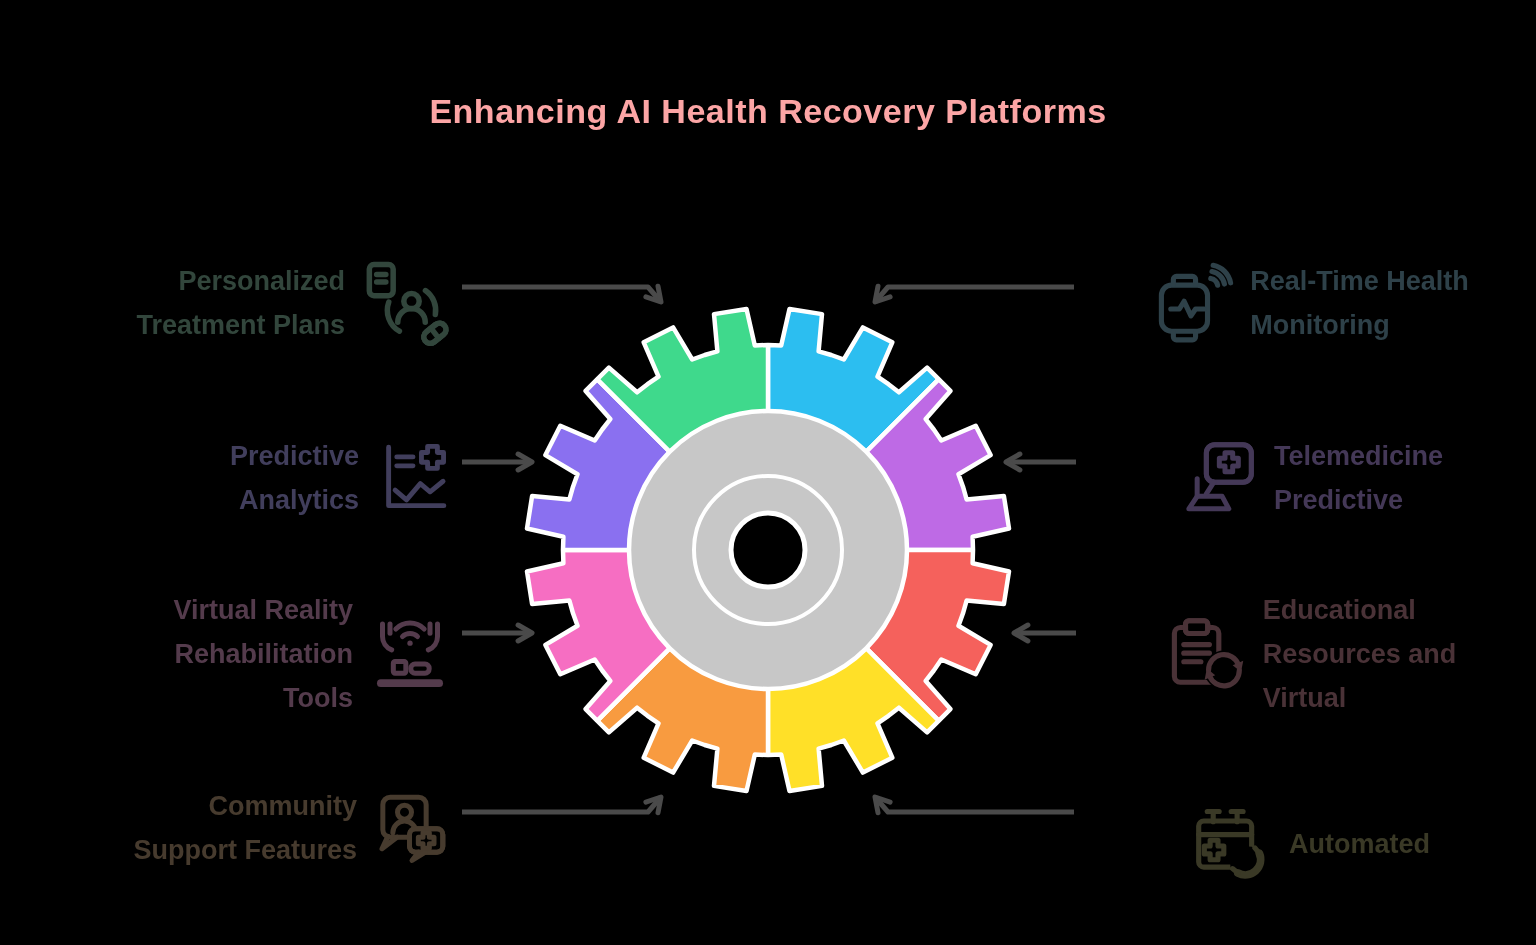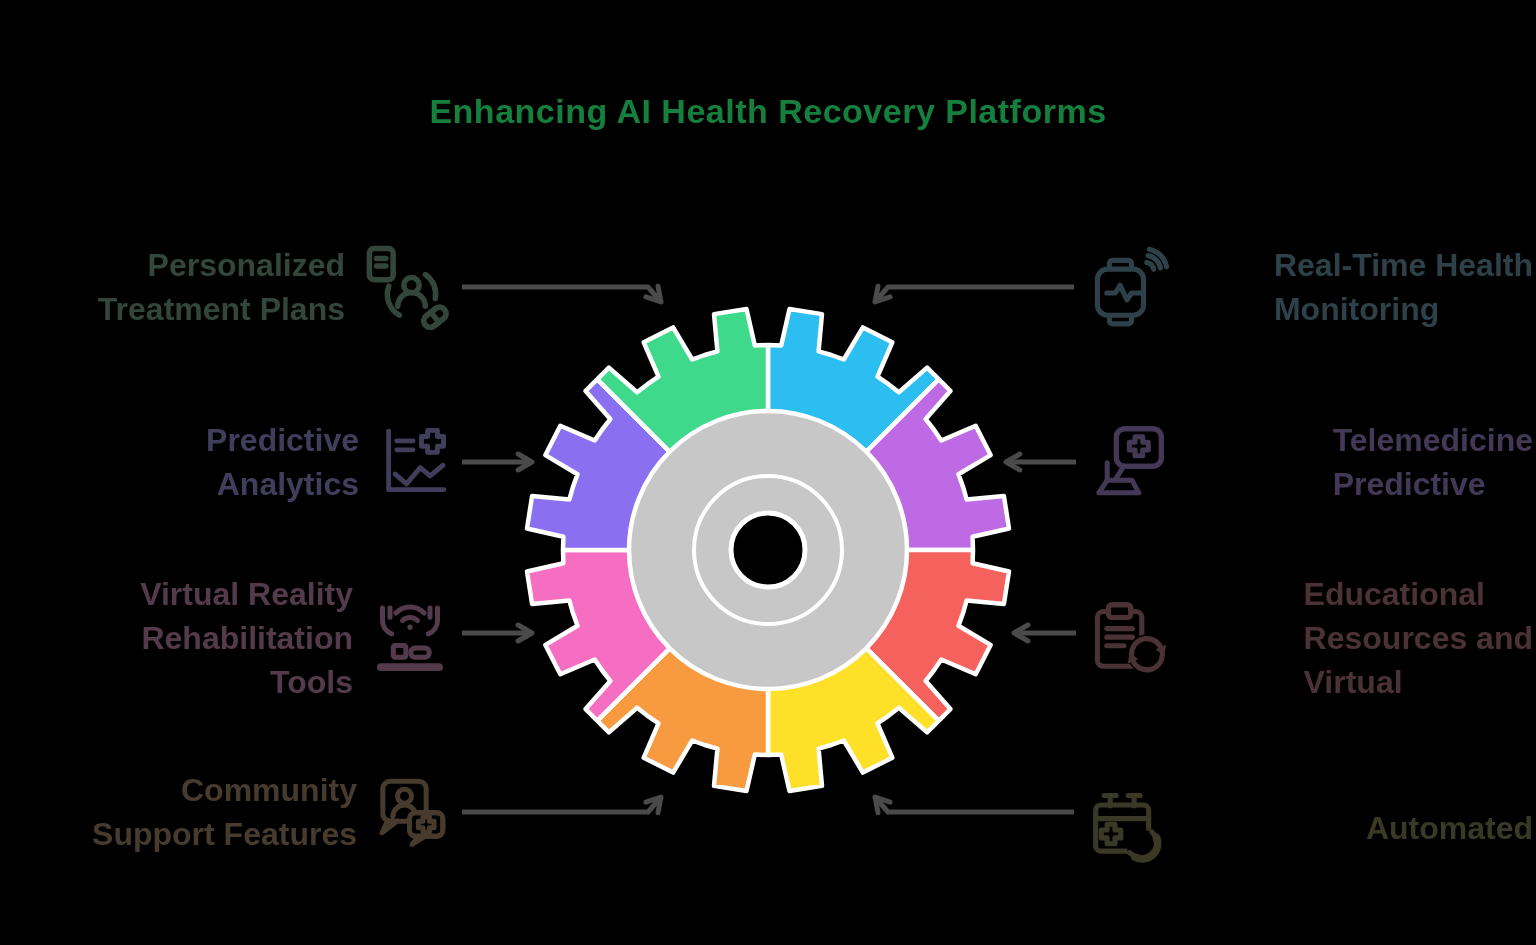--- a/index.html
+++ b/index.html
@@ -2,24 +2,24 @@
 <html><head>
 <meta charset="utf-8">
 <style>
   html,body{margin:0;padding:0;background:#000;}
   #stage{position:relative;width:1536px;height:945px;overflow:hidden;
          font-family:"Liberation Sans",sans-serif;}
   #diagram{position:absolute;left:0;top:0;}
   #title{position:absolute;left:0;right:0;top:92px;text-align:center;
          font-size:34px;font-weight:700;letter-spacing:.5px;}
   .item{position:absolute;display:flex;align-items:center;gap:15px;
-        font-weight:700;font-size:32px;height:96px;}
+        font-weight:700;font-size:27px;height:96px;margin-top:16px;}
   .item.tall{height:140px;}
   .item.left{left:60px;width:392px;justify-content:flex-end;}
-  .item.right{left:1088px;width:445px;justify-content:space-between;gap:16px;}
+  .item.right{left:1088px;width:445px;justify-content:center;gap:16px;}
   .item.left .label{order:0;text-align:right;}
   .item.left .icon{order:1;}
   .item.right .icon{order:0;}
   .item.right .label{order:1;text-align:left;}
   .line{display:block;line-height:44px;white-space:nowrap;}
   .icon{flex:0 0 auto;display:block;}
   .icon svg{display:block;stroke:currentColor;fill:none;
             stroke-width:3;stroke-linecap:round;stroke-linejoin:round;}
   .icon svg .bg{fill:#000;}
   .icon svg .fdot{fill:currentColor;stroke:none;}
@@ -62,21 +62,21 @@
       <path d="M1074,287 L888,287 L875,302" fill="none" stroke="#4A4A4A" stroke-width="5" stroke-linejoin="round"></path>
       <path d="M890.1,296.8 L875,302 L878.0,286.3" fill="none" stroke="#4A4A4A" stroke-width="5" stroke-linecap="round" stroke-linejoin="round"></path>
       <path d="M1076,462 L1006,462" fill="none" stroke="#4A4A4A" stroke-width="5" stroke-linejoin="round"></path>
       <path d="M1019.9,470.0 L1006,462 L1019.9,454.0" fill="none" stroke="#4A4A4A" stroke-width="5" stroke-linecap="round" stroke-linejoin="round"></path>
       <path d="M1076,633 L1014,633" fill="none" stroke="#4A4A4A" stroke-width="5" stroke-linejoin="round"></path>
       <path d="M1027.9,641.0 L1014,633 L1027.9,625.0" fill="none" stroke="#4A4A4A" stroke-width="5" stroke-linecap="round" stroke-linejoin="round"></path>
       <path d="M1074,812 L888,812 L875,797" fill="none" stroke="#4A4A4A" stroke-width="5" stroke-linejoin="round"></path>
       <path d="M878.0,812.7 L875,797 L890.1,802.2" fill="none" stroke="#4A4A4A" stroke-width="5" stroke-linecap="round" stroke-linejoin="round"></path>
     </svg>
 
-  <div id="title" style="color: #15803d;">Enhancing AI Health Recovery Platforms</div>
+  <div id="title" style="color: #fca5a5;">Enhancing AI Health Recovery Platforms</div>
 
   <div class="item left" style="top: 239px; color: rgb(50, 70, 60);">
     <div class="label">
       <span class="line">Personalized</span>
       <span class="line">Treatment Plans</span>
     </div>
     <span class="icon">
       <svg width="92" height="88" viewBox="0 0 48 48">
         <rect x="4" y="3" width="13" height="17" rx="2.5"></rect>
         <line x1="8" y1="8.5" x2="13" y2="8.5"></line>

